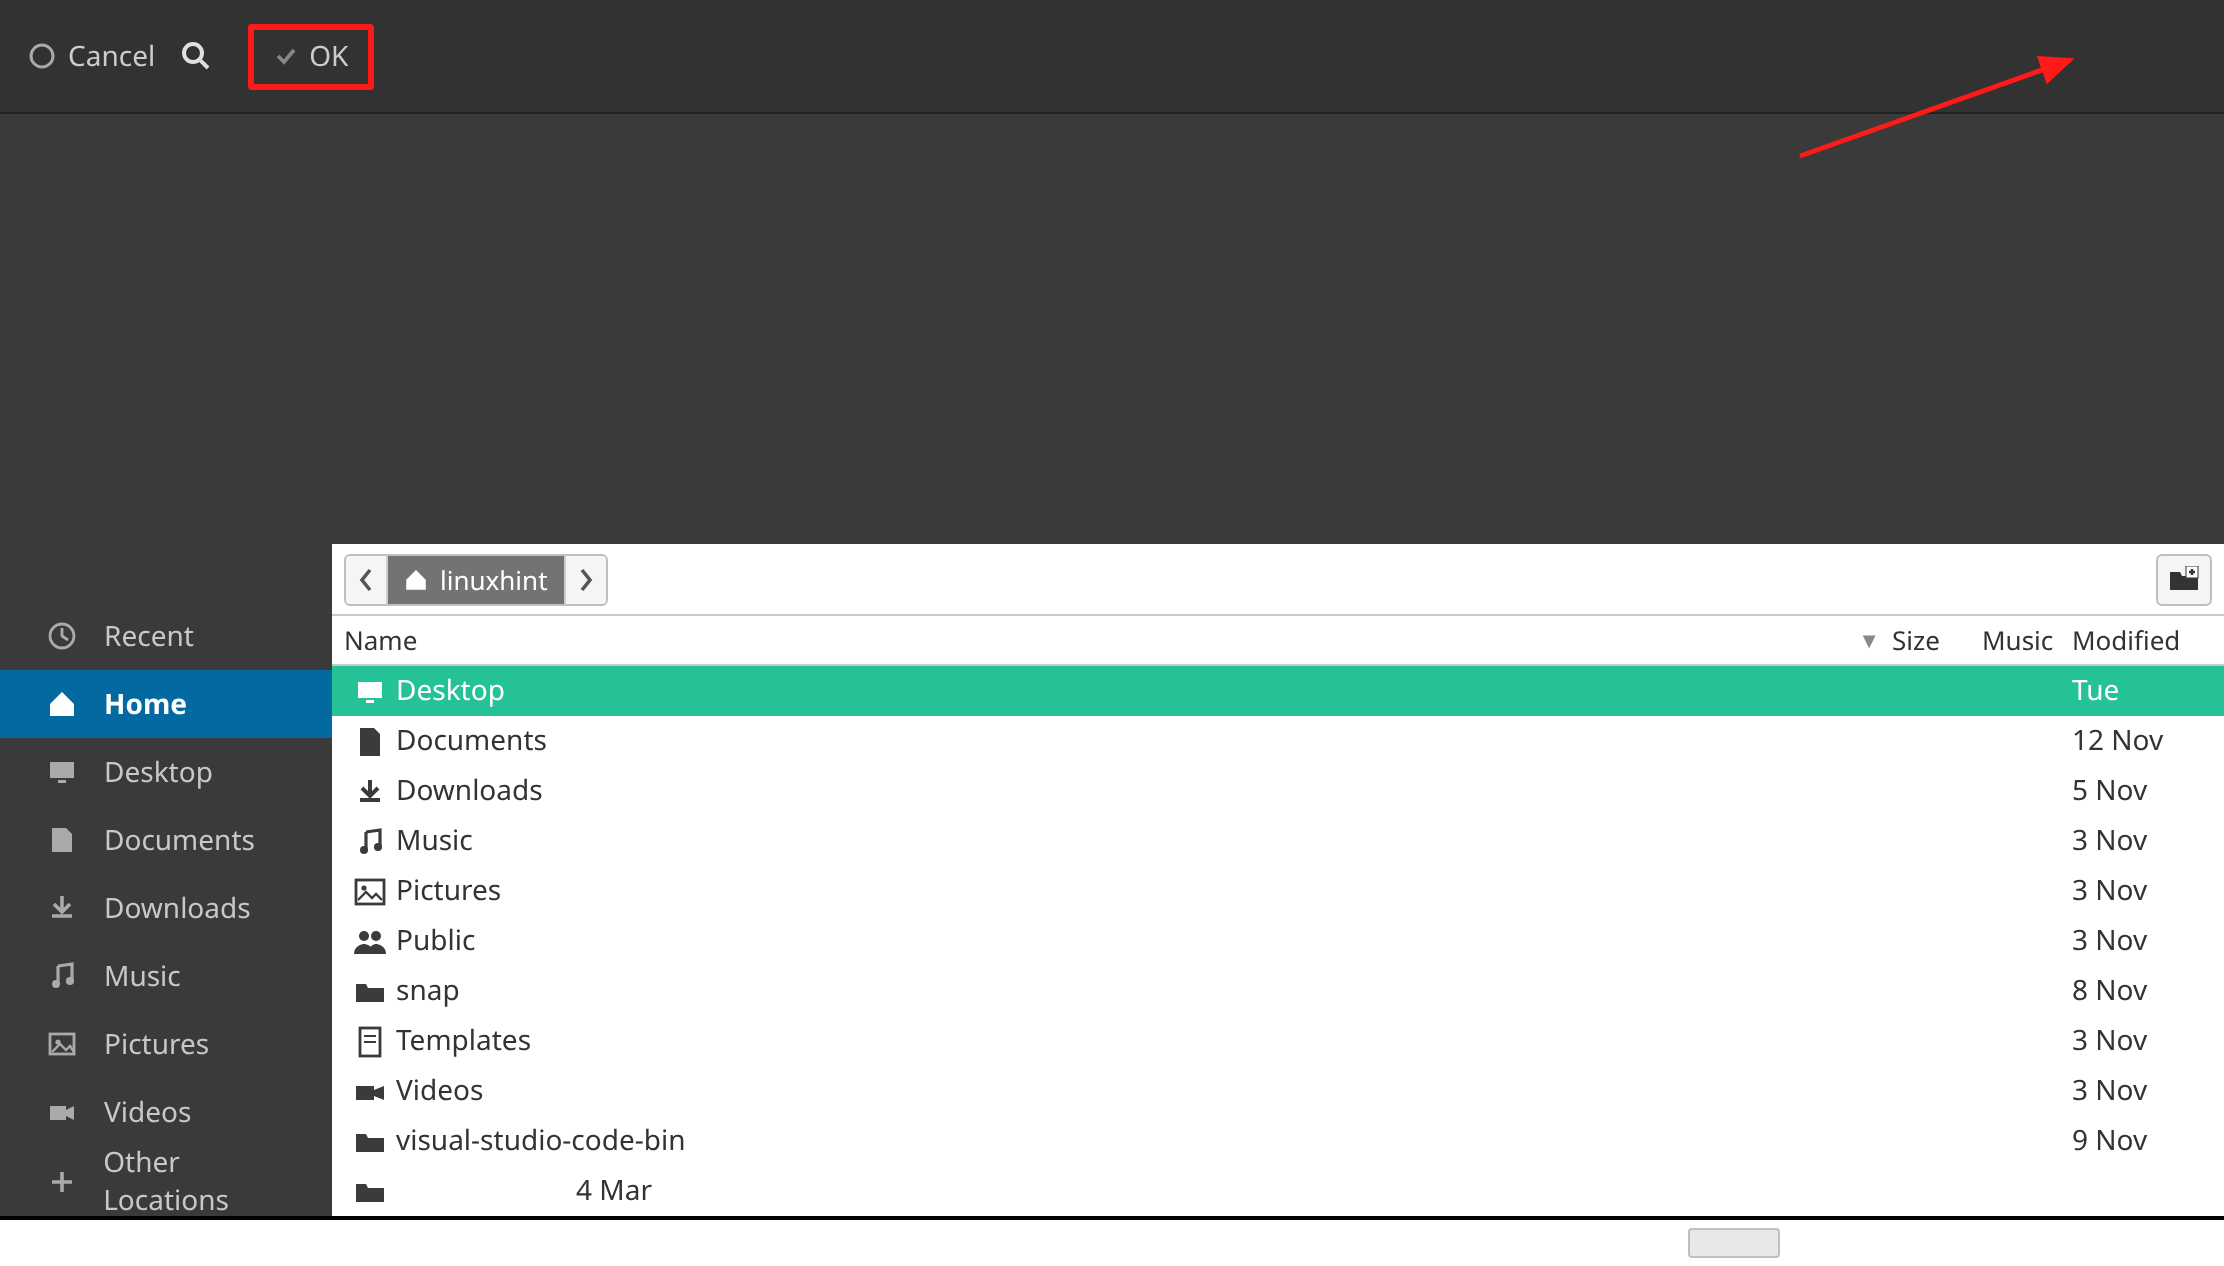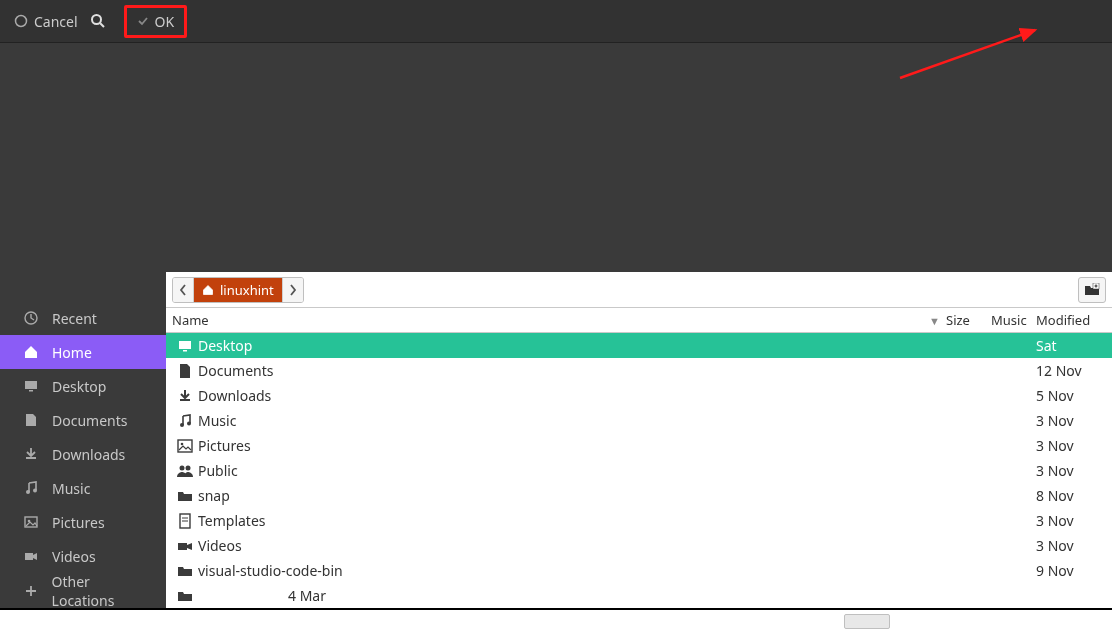--- a/index.html
+++ b/index.html
@@ -15,21 +15,21 @@
     .window {
       width: 1112px;
       height: 610px;
       background: #3a3a3a;
       display: flex;
       flex-direction: column;
       border-bottom: 2px solid #000;
     }
     
     .titlebar {
-      height: 43px;
+      height: 57px;
       background: #323232;
       display: flex;
       align-items: center;
       padding: 0 8px;
       border-bottom: 1px solid #222;
     }
     .btn-cancel {
       display: flex;
       align-items: center;
       gap: 6px;
@@ -83,22 +83,23 @@
     .sidebar-item {
       display: flex;
       align-items: center;
       gap: 12px;
       height: 34px;
       padding: 0 12px 0 22px;
       color: #c8c8c8;
       cursor: pointer;
     }
     .sidebar-item.active {
-      background: #8b5cf6;
+      background: #0369a1;
       color: #ffffff;
+      font-weight: bold;
     }
     .sidebar-item .si-icon { width: 18px; display:flex; justify-content:center; }
     .sidebar-sep { height: 1px; }
     
     .main {
       flex: 1;
       background: #ffffff;
       color: #333;
       display: flex;
       flex-direction: column;
@@ -124,21 +125,21 @@
       display: flex;
       align-items: center;
       padding: 0 8px;
       background: #f5f5f5;
       border-right: 1px solid #cfcfcf;
       color: #444;
       cursor: pointer;
       font-size: 13px;
     }
     .path-seg.arrow { padding: 0 6px; }
-    .path-seg.current { background: #c2410c; color: #fff; }
+    .path-seg.current { background: #737373; color: #fff; }
     .path-seg:last-child { border-right: none; }
     .path-seg.current .home-svglite path { fill: #fff !important; stroke:#fff !important; }
     .toolbar .spacer { flex: 1; }
     .new-folder-btn {
       width: 28px;
       height: 26px;
       border: 1px solid #bfbfbf;
       border-radius: 3px;
       background: #f5f5f5;
       display: flex;
@@ -385,21 +386,21 @@
           <div class="file-row selected">
             <span class="fi-icon">
               <svg width="16" height="14" viewBox="0 0 16 14">
                 <rect x="2" y="2" width="12" height="8" fill="#ffffff"></rect>
                 <rect x="6" y="11" width="4" height="1.5" fill="#ffffff"></rect>
               </svg>
             </span>
             <span class="fname">Desktop</span>
             <span class="fsize"></span>
             <span class="ftype"></span>
-            <span class="fmod">Sat</span>
+            <span class="fmod">Tue</span>
           </div>
           <div class="file-row">
             <span class="fi-icon">
               <svg width="14" height="16" viewBox="0 0 14 16">
                 <path d="M2 1 L9 1 L12 4 L12 15 L2 15 Z" fill="#3b3b3b"></path>
               </svg>
             </span>
             <span class="fname">Documents</span>
             <span class="fsize"></span>
             <span class="ftype"></span>

